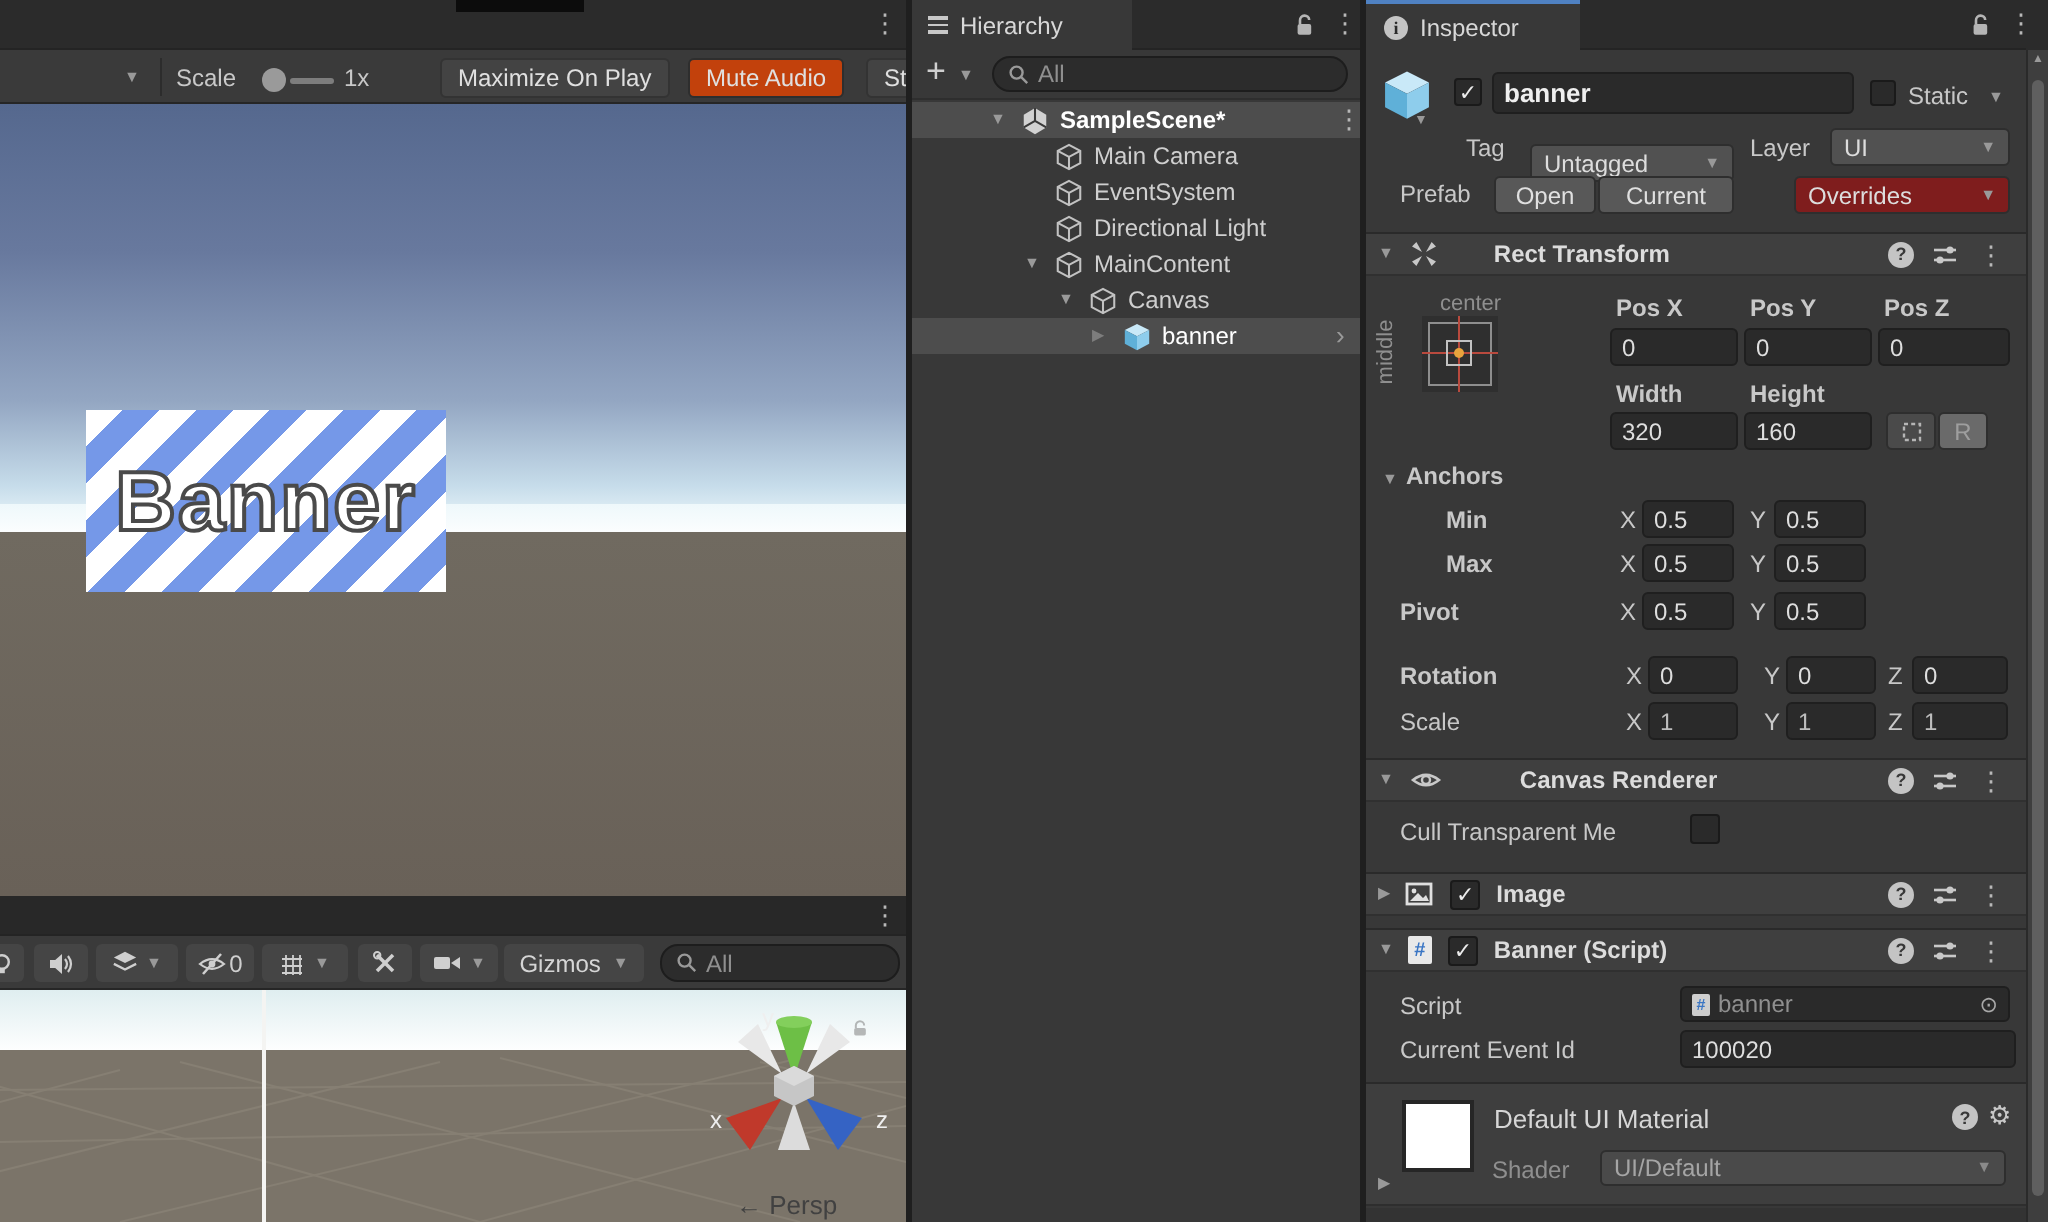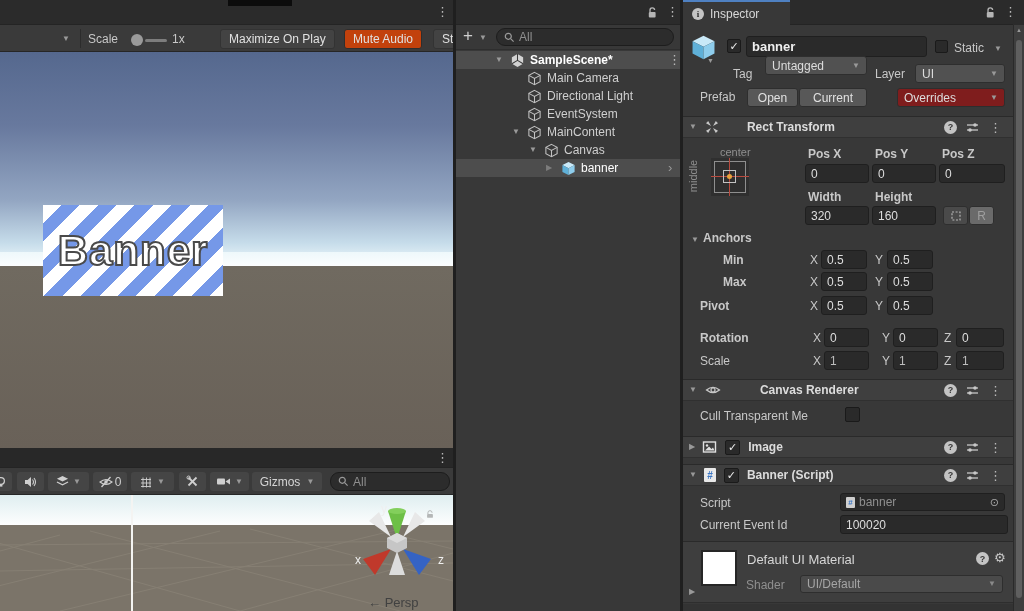--- a/index.html
+++ b/index.html
@@ -177,20 +177,28 @@
       <div class="abs" style="left:368px;top:100px;color:#414141;font-size:13px">
         <span>←</span> <span>Persp</span>
       </div>
     </div>
   </section>
 
   <div class="abs" style="left:453px;top:0;width:3px;height:611px;background:#1f1f1f"></div>
 
   <section class="abs" style="left:456px;top:0;width:224px;height:611px;background:#383838">
     <div class="tabbar" style="top:0;height:25px">
+      <div class="abs" style="left:0;top:0;width:110px;height:25px;background:#383838;display:flex;align-items:center;gap:6px;padding-left:8px">
+        <div>
+          <div style="width:10px;height:1.6px;background:#c8c8c8;margin:2px 0"></div>
+          <div style="width:10px;height:1.6px;background:#c8c8c8;margin:2px 0"></div>
+          <div style="width:10px;height:1.6px;background:#c8c8c8;margin:2px 0"></div>
+        </div>
+        <span style="color:#d8d8d8">Hierarchy</span>
+      </div>
       <svg class="abs" style="left:190px;top:6px" width="12" height="13" viewBox="0 0 12 13">
           <path d="M4 6V4.2a2.3 2.3 0 0 1 4.6-.2" fill="none" stroke="#b5b5b5" stroke-width="1.3"></path>
           <rect x="2.8" y="6" width="6.8" height="5.4" rx="1" fill="#b5b5b5"></rect>
         </svg>
       <div class="abs kebab" style="left:210px;top:5px">⋮</div>
     </div>
     <div class="abs" style="left:0;top:25px;width:224px;height:25px;background:#383838;border-bottom:1px solid #2e2e2e">
       <span class="abs" style="left:7px;top:1px;font-size:17px;color:#cfcfcf">+</span>
       <span class="abs fold" style="left:23px;top:9px">▼</span>
       <div class="search abs" style="left:40px;top:3px;width:178px;height:18px">
@@ -222,30 +230,30 @@
           </span>
           <span class="rowlabel" style="left: 91px; color: rgb(207, 207, 207);">Main Camera</span>
         </div>
         <div class="hrow">
           <span style="position: absolute; left: 71px; top: 1.5px;">
             <svg width="15" height="15" viewBox="0 0 16 16">
               <path d="M8 1.5 14 4.7v6.6L8 14.5 2 11.3V4.7z" fill="none" stroke="#c2c2c2" stroke-width="1.1"></path>
               <path d="M2 4.7 8 7.9l6-3.2M8 7.9v6.6" fill="none" stroke="#c2c2c2" stroke-width="1.1"></path>
             </svg>
           </span>
-          <span class="rowlabel" style="left: 91px; color: rgb(207, 207, 207);">Directional Light</span>
+          <span class="rowlabel" style="left: 91px; color: rgb(207, 207, 207);">EventSystem</span>
         </div>
         <div class="hrow">
           <span style="position: absolute; left: 71px; top: 1.5px;">
             <svg width="15" height="15" viewBox="0 0 16 16">
               <path d="M8 1.5 14 4.7v6.6L8 14.5 2 11.3V4.7z" fill="none" stroke="#c2c2c2" stroke-width="1.1"></path>
               <path d="M2 4.7 8 7.9l6-3.2M8 7.9v6.6" fill="none" stroke="#c2c2c2" stroke-width="1.1"></path>
             </svg>
           </span>
-          <span class="rowlabel" style="left: 91px; color: rgb(207, 207, 207);">EventSystem</span>
+          <span class="rowlabel" style="left: 91px; color: rgb(207, 207, 207);">Directional Light</span>
         </div>
         <div class="hrow">
           <span class="fold" style="position: absolute; left: 56px; top: 5px; color: rgb(154, 154, 154);">▼</span>
           <span style="position: absolute; left: 71px; top: 1.5px;">
             <svg width="15" height="15" viewBox="0 0 16 16">
               <path d="M8 1.5 14 4.7v6.6L8 14.5 2 11.3V4.7z" fill="none" stroke="#c2c2c2" stroke-width="1.1"></path>
               <path d="M2 4.7 8 7.9l6-3.2M8 7.9v6.6" fill="none" stroke="#c2c2c2" stroke-width="1.1"></path>
             </svg>
           </span>
           <span class="rowlabel" style="left: 91px; color: rgb(207, 207, 207);">MainContent</span>
@@ -298,21 +306,21 @@
     <span class="abs fold" style="left:24px;top:57px;font-size:7px">▼</span>
     <div class="chk" style="left:44px;top:39px">✓</div>
     <div class="field" style="left:63px;top:36px;width:181px;height:21px">
       <span style="font-weight:bold;color:#efefef;font-size:13px">banner</span>
     </div>
     <div class="chk" style="left:252px;top:40px;width:13px;height:13px"></div>
     <span class="lbl" style="left:271px;top:41px">Static</span>
     <span class="abs fold" style="left:311px;top:45px">▼</span>
 
     <span class="lbl" style="left:50px;top:67px">Tag</span>
-    <div class="dd" style="left:82px;top:56px;width:102px;height:19px">
+    <div class="dd" style="left:82px;top:72px;width:102px;height:19px">
       <span>Untagged</span>
         <span class="fold">▼</span>
     </div>
     <span class="lbl" style="left:192px;top:67px">Layer</span>
     <div class="dd" style="left:232px;top:64px;width:90px;height:19px">
       <span>UI</span>
         <span class="fold">▼</span>
     </div>
 
     <span class="lbl" style="left:17px;top:90px">Prefab</span>

